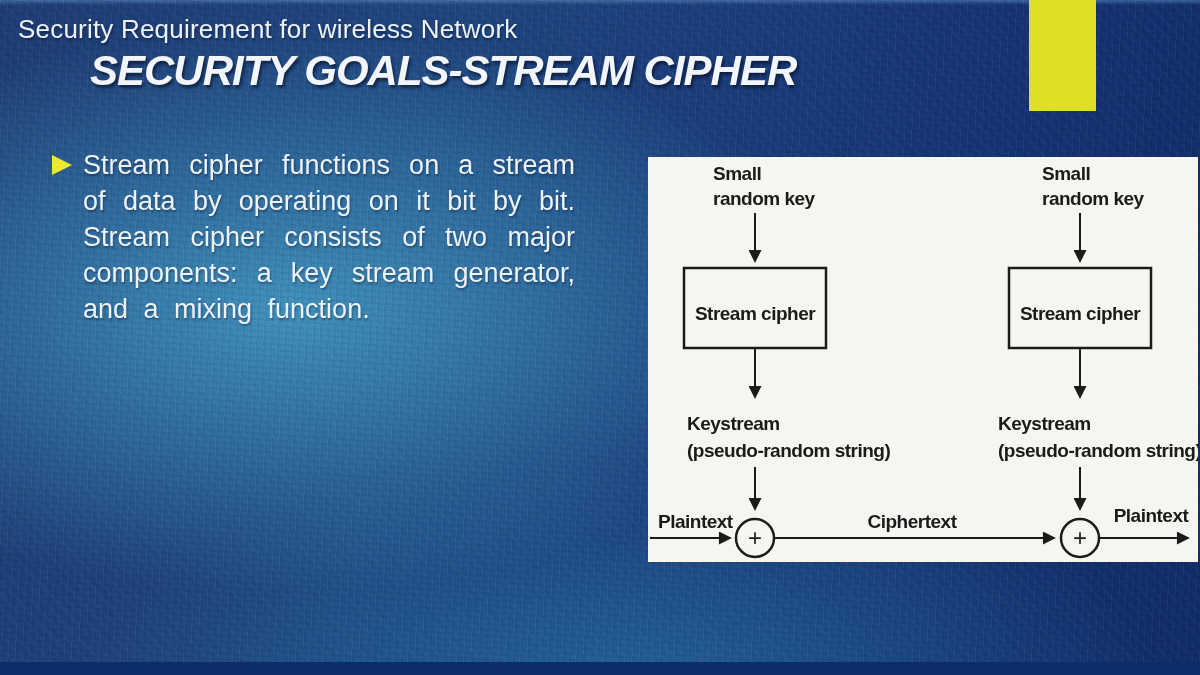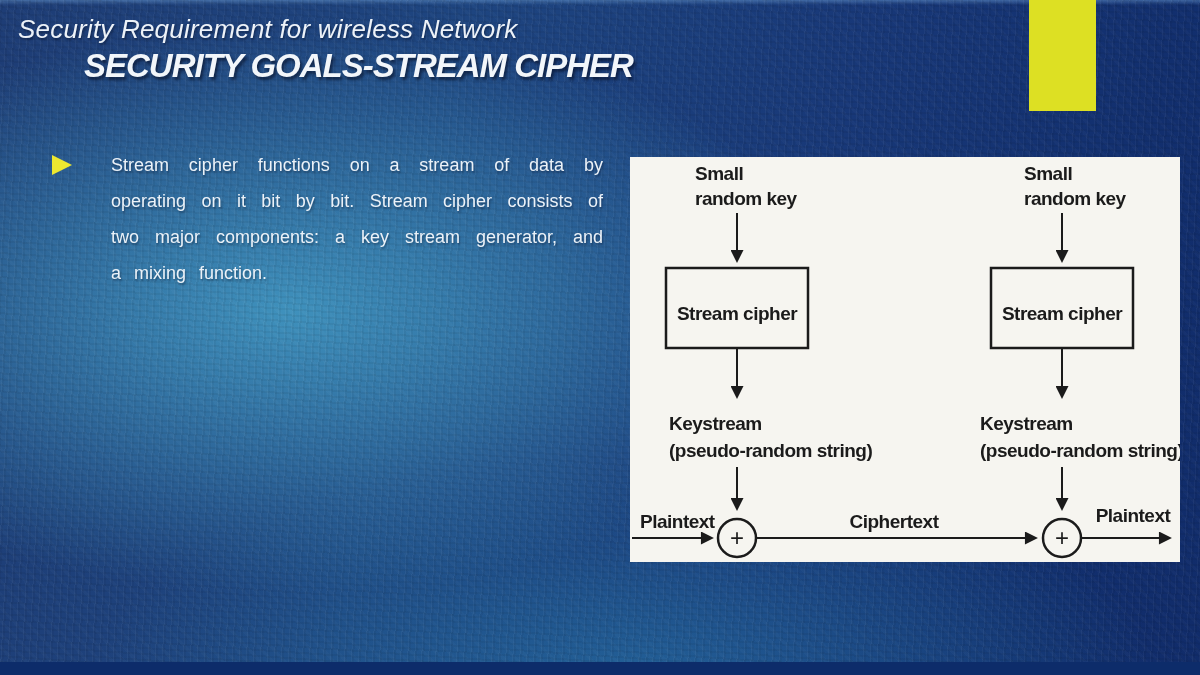--- a/index.html
+++ b/index.html
@@ -23,51 +23,49 @@
       repeating-linear-gradient(93deg, rgba(255,255,255,0.035) 0 1px, rgba(0,0,0,0.045) 1px 3px, transparent 3px 7px),
       repeating-linear-gradient(4deg, rgba(0,0,0,0.05) 0 2px, transparent 2px 6px),
       repeating-linear-gradient(47deg, rgba(255,255,255,0.02) 0 3px, transparent 3px 9px);
     pointer-events: none;
   }
   .pretitle {
     position: absolute; left: 18px; top: 14px;
     font-size: 26px; color: #edf2f8; letter-spacing: 0.2px;
     text-shadow: 1px 2px 2px rgba(3,10,30,0.4);
     white-space: nowrap;
-    font-style: italic;
   }
   .title {
-    position: absolute; left: 84px; top: 47px;
-    font-size: 33px; font-weight: bold; font-style: italic;
+    position: absolute; left: 90px; top: 47px;
+    font-size: 42px; font-weight: bold; font-style: italic;
     color: #f2f6fa; letter-spacing: -1px;
     text-shadow: 2px 3px 3px rgba(3,8,25,0.55);
     white-space: nowrap;
   }
   .accent-bar {
     position: absolute; left: 1029px; top: 0; width: 67px; height: 111px;
     background: #dde023;
   }
   .bullets { position: absolute; left: 52px; top: 147px; width: 523px; }
   .bullet { position: relative; padding-left: 31px; margin-bottom: 21px; }
   .bullet .marker {
     position: absolute; left: 0; top: 8px;
     width: 0; height: 0;
     border-left: 20px solid #ece72f;
     border-top: 10px solid transparent;
     border-bottom: 10px solid transparent;
   }
   .bullet .btext {
     width: 492px;
-    font-size: 18px; line-height: 36px;
+    font-size: 27px; line-height: 36px;
     color: #ecf2f8; text-align: justify; word-spacing: 8px;
     text-shadow: 1px 2px 2px rgba(3,10,30,0.35);
-    margin-left: 28px;
   }
   .panel {
-    position: absolute; left: 630px; top: 157px;
+    position: absolute; left: 648px; top: 157px;
     width: 550px; height: 405px;
     background: #f6f5f0;
   }
   .panel svg { display: block; width: 550px; height: 405px; }
   .dtext {
     font-family: "Liberation Sans", sans-serif;
     font-weight: bold; font-size: 19px; letter-spacing: -0.5px;
     fill: #1b1b1b;
   }
   .mid { text-anchor: middle; }

